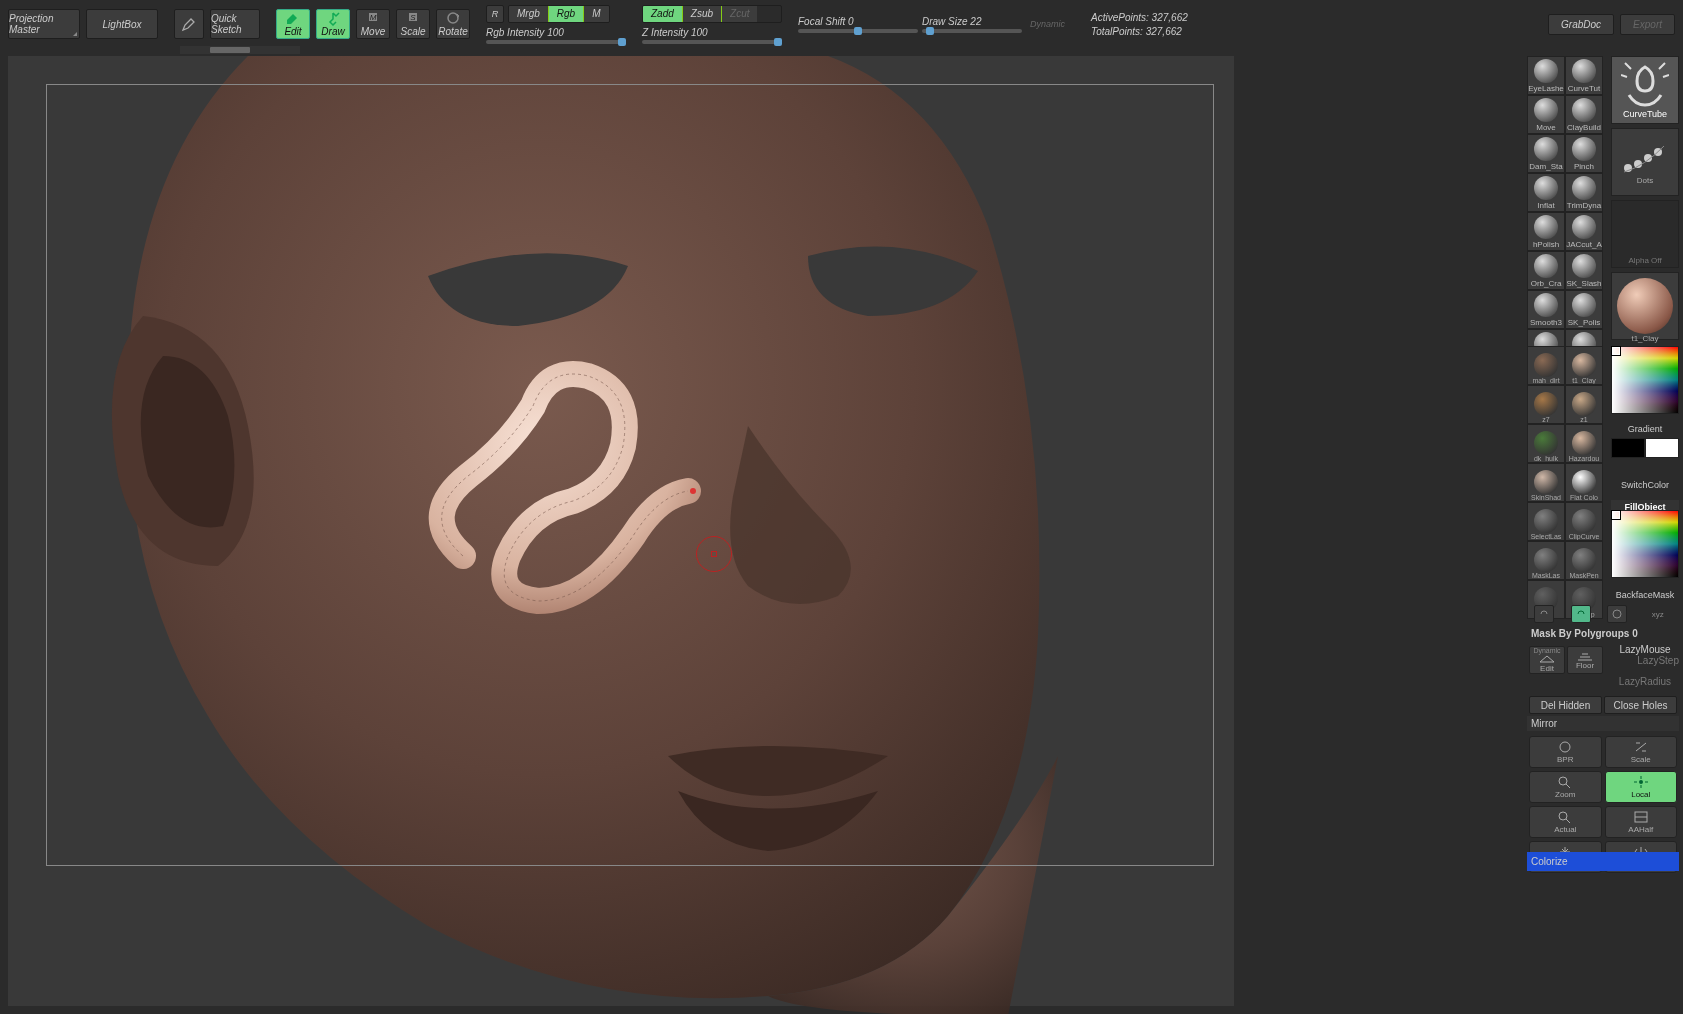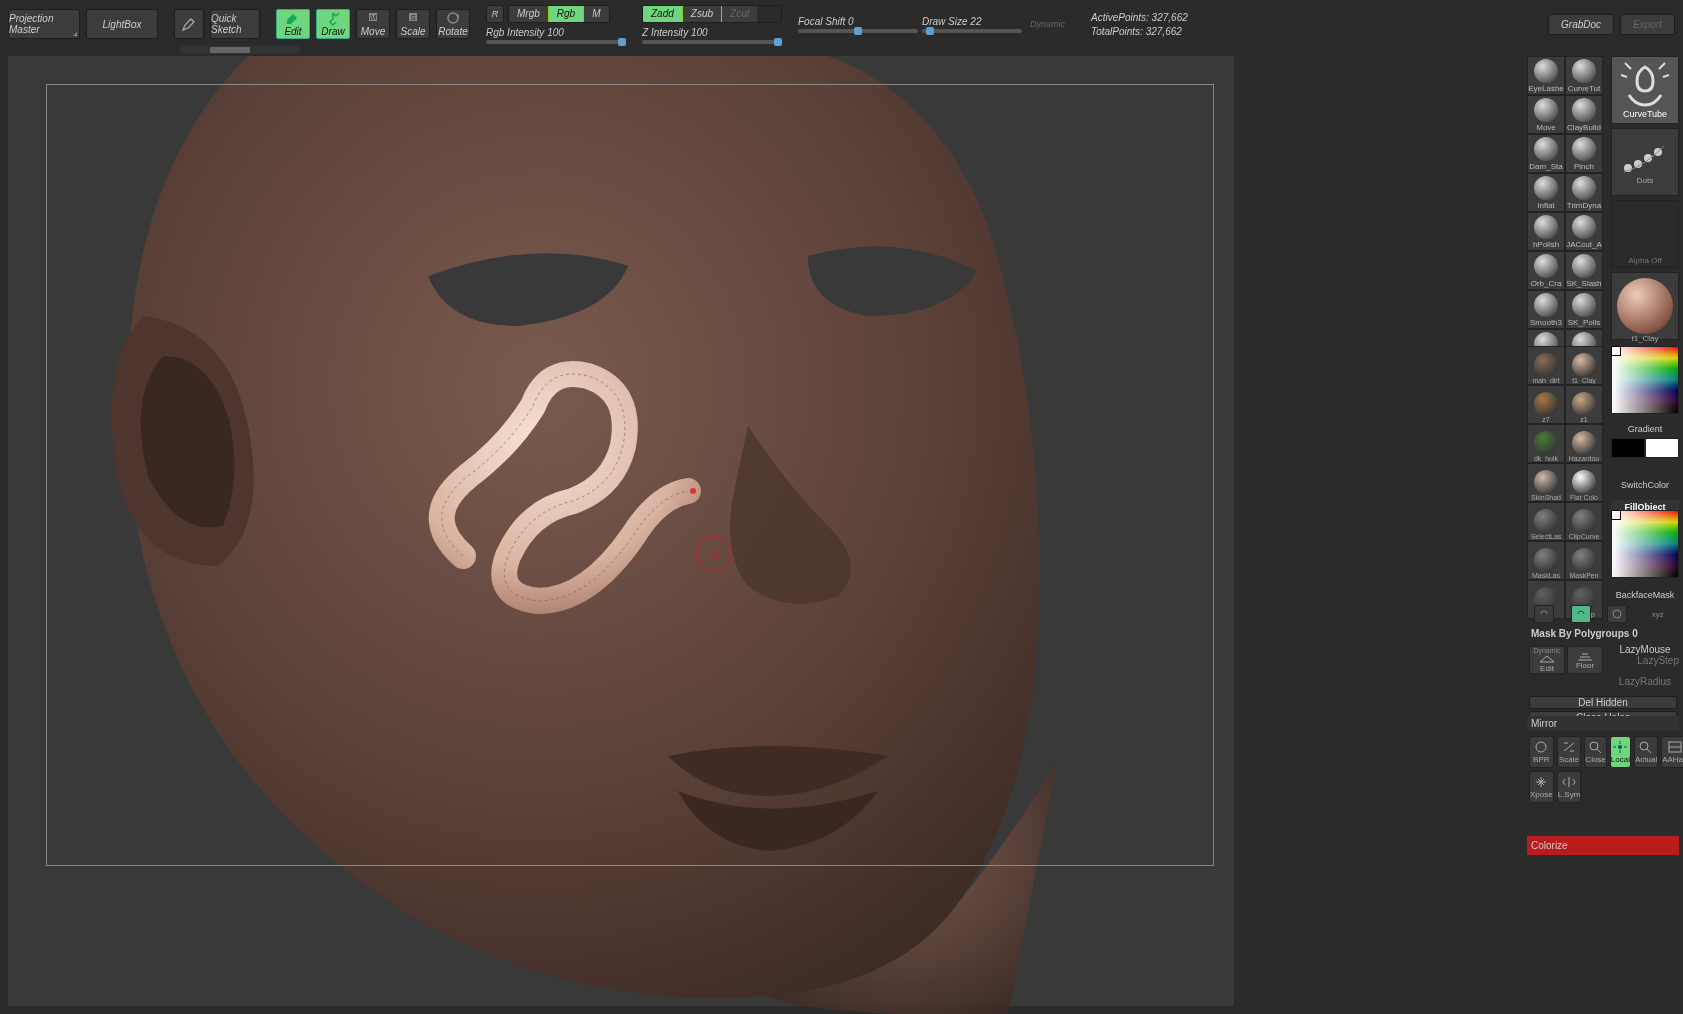--- a/index.html
+++ b/index.html
@@ -78,36 +78,36 @@
 .matgrid { position:absolute; top:290px; left:0; width:78px; display:grid; grid-template-columns:38px 38px; gap:0; }
 .matcell { height:39px; background:#3c3c3c; border:1px solid #222; display:flex; flex-direction:column; align-items:center; justify-content:flex-end; font-size:7px; color:#aaa; overflow:hidden; }
 .matcell .mb { width:24px; height:24px; border-radius:50%; background:radial-gradient(circle at 35% 30%,#c8a890,#6a4838 70%);}
 
 .symrow { position:absolute; top:548px; left:0; right:0; height:20px; display:flex; gap:2px; justify-content:space-around; align-items:center; }
 .symrow .s { width:20px; height:18px; background:#3c3c3c; border:1px solid #222; border-radius:2px; display:flex; align-items:center; justify-content:center; cursor:pointer; }
 .symrow .s.on { background:#52b88a; }
 
 .rlabel { font-size:10px; color:#ccc; padding:2px 4px;font-weight:bold; }
 
-.btnrow { display:flex; gap:2px; padding:0 2px;flex-direction:column; }
+.btnrow { display:flex; gap:2px; padding:0 2px; }
 .btnrow .b { flex:1; background:#3c3c3c; border:1px solid #1e1e1e; color:#ccc; font-size:10px; height:18px; display:flex; align-items:center; justify-content:center; border-radius:2px; cursor:pointer; }
 
 .perspbox { display:flex; gap:2px; padding:2px; }
 .perspbox .pb { flex:1; height:28px; background:#3c3c3c; border:1px solid #222; display:flex; flex-direction:column; align-items:center; justify-content:center; font-size:8px; color:#aaa; border-radius:2px; cursor:pointer; }
 
-.navgrid { display:grid; grid-template-columns:repeat(6,1fr); gap:3px; padding:2px; }
+.navgrid { display:grid; grid-template-columns:repeat(2,1fr); gap:3px; padding:2px; }
 .navgrid .nv { height:32px; background:#3c3c3c; border:1px solid #222; border-radius:3px; display:flex; flex-direction:column; align-items:center; justify-content:center; font-size:8px; color:#aaa; cursor:pointer; gap:1px;}
 .navgrid .nv.on { background:#6fd67f; color:#111; }
 .navgrid .nv svg { width:16px; height:14px; }
 .perspsec { position:absolute; top:588px; left:0; width:78px; }
 .lazysec { position:absolute; top:588px; right:0; width:68px; font-size:10px; color:#777; }
 .midsec { position:absolute; top:640px; left:0; right:0; }
 .mirrorsec{ position:absolute; top:660px; left:0; right:0; font-size:10px; color:#ccc; padding:2px 4px; background:#323232;}
 .navsec { position:absolute; top:678px; left:0; right:0; }
-.colorize { position:absolute; top:780px; left:0; right:0; font-size:10px; color:#ccc; padding:4px; background:#b91c1c;}
+.colorize { position:absolute; top:796px; left:0; right:0; font-size:10px; color:#ccc; padding:4px; background:#1d4ed8;}
 
 </style>
 </head>
 <body>
 
 <div class="topbar">
   <div class="tbtn wide">
       <span>Projection
 Master</span>
       <span class="corner"></span>
@@ -502,21 +502,21 @@
           <svg viewBox="0 0 16 14" style="color:#aaa">
             <path d="M3 11L13 3M3 3h4M13 11h-4" fill="none" stroke="currentColor"></path>
           </svg>
           <span>Scale</span>
         </div>
         <div class="nv">
           <svg viewBox="0 0 16 14" style="color:#aaa">
             <circle cx="6" cy="6" r="4" fill="none" stroke="currentColor"></circle>
             <path d="M9 9l4 4" stroke="currentColor"></path>
           </svg>
-          <span>Close</span>
+          <span>Zoom</span>
         </div>
         <div class="nv on">
           <svg viewBox="0 0 16 14" style="color:#063">
             <circle cx="8" cy="7" r="2" fill="currentColor"></circle>
             <path d="M8 1v3M8 10v3M1 7h3M12 7h3" stroke="currentColor"></path>
           </svg>
           <span>Local</span>
         </div>
         <div class="nv">
           <svg viewBox="0 0 16 14" style="color:#aaa">

